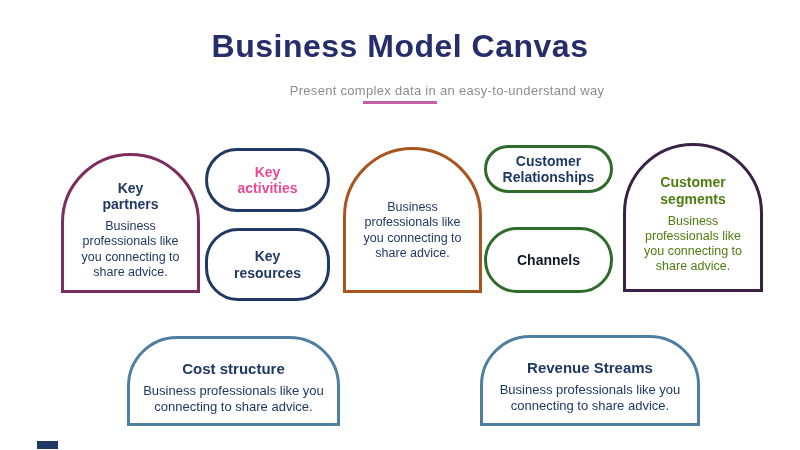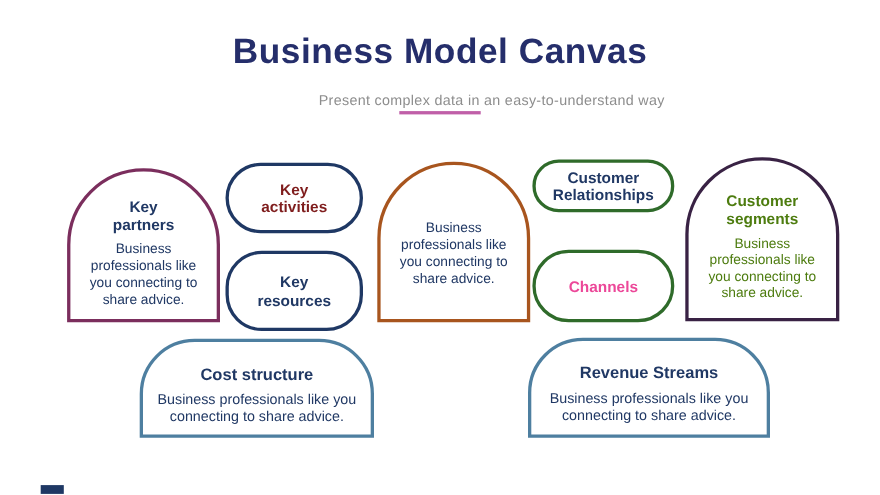--- a/index.html
+++ b/index.html
@@ -19,21 +19,21 @@
   .accent-rule {
     position:absolute; top:101px; left:363px; width:74px; height:3px;
   }
   .shape {
     position:absolute; border:3px solid; background:#ffffff;
     display:flex; flex-direction:column; align-items:center; justify-content:center;
     text-align:center;
   }
   .arch  { border-radius:70px 70px 0 0; padding-top:14px;align-items:center; }
   .pill  { border-radius:33px; }
-  .barch { border-radius:50px 50px 0 0; padding-top:12px; }
+  .barch { border-radius:50px 50px 0 0; padding-top:12px;margin-top:28px; }
   .shape h4 { font-size:14px; font-weight:bold; line-height:1.15; }
   .barch h4 { font-size:15px; }
   .shape .body { font-size:12.5px; line-height:1.22; margin-top:7px; }
   .barch .body { font-size:13px; margin-top:6px; }
   .hw-84  { max-width:84px;  margin-left:auto; margin-right:auto; }
   .hw-96  { max-width:96px;  margin-left:auto; margin-right:auto; }
   .hw-112 { max-width:112px; margin-left:auto; margin-right:auto; }
   .bw-108 { max-width:108px; margin-left:auto; margin-right:auto; }
   .bw-190 { max-width:192px; margin-left:auto; margin-right:auto; }
   
@@ -57,37 +57,37 @@
 
   <div class="page-subtitle" style="color: rgb(141, 141, 141); margin-left: 47px;">Present complex data in an easy-to-understand way</div>
 
   <div class="accent-rule" style="background: rgb(192, 95, 168);"></div>
 
   <div class="shape arch key-partners" style="border-color: rgb(123, 46, 93); color: rgb(32, 56, 100);">
     <h4 class="hw-84">Key partners</h4>
     <div class="body bw-108">Business professionals like you connecting to share advice.</div>
   </div>
 
-  <div class="shape pill key-activities" style="border-color: rgb(31, 56, 100); color: #7f1d1d; text-align: center;">
+  <div class="shape pill key-activities" style="border-color: rgb(31, 56, 100); color: #ec4899; text-align: center;">
     <h4 class="hw-84">Key activities</h4>
   </div>
 
   <div class="shape pill key-resources" style="border-color: rgb(31, 56, 100); color: rgb(32, 56, 100);">
     <h4 class="hw-84">Key resources</h4>
   </div>
 
   <div class="shape arch value-prop" style="border-color: rgb(168, 85, 30); color: rgb(32, 56, 100);">
     <div class="body bw-108">Business professionals like you connecting to share advice.</div>
   </div>
 
   <div class="shape pill cust-rel" style="border-color: rgb(47, 107, 42); color: rgb(32, 56, 100);">
     <h4 class="hw-112">Customer Relationships</h4>
   </div>
 
-  <div class="shape pill channels" style="border-color: rgb(47, 107, 42); color: #ec4899; justify-content: center;">
+  <div class="shape pill channels" style="border-color: rgb(47, 107, 42); color: #0f172a; justify-content: center;">
     <h4 class="hw-112">Channels</h4>
   </div>
 
   <div class="shape arch cust-seg" style="border-color: rgb(57, 34, 68); color: #4d7c0f;">
     <h4 class="hw-96">Customer segments</h4>
     <div class="body bw-108">Business professionals like you connecting to share advice.</div>
   </div>
 
   <div class="shape barch cost-structure" style="border-color: rgb(78, 127, 160); color: rgb(32, 56, 100);">
     <h4>Cost structure</h4>

